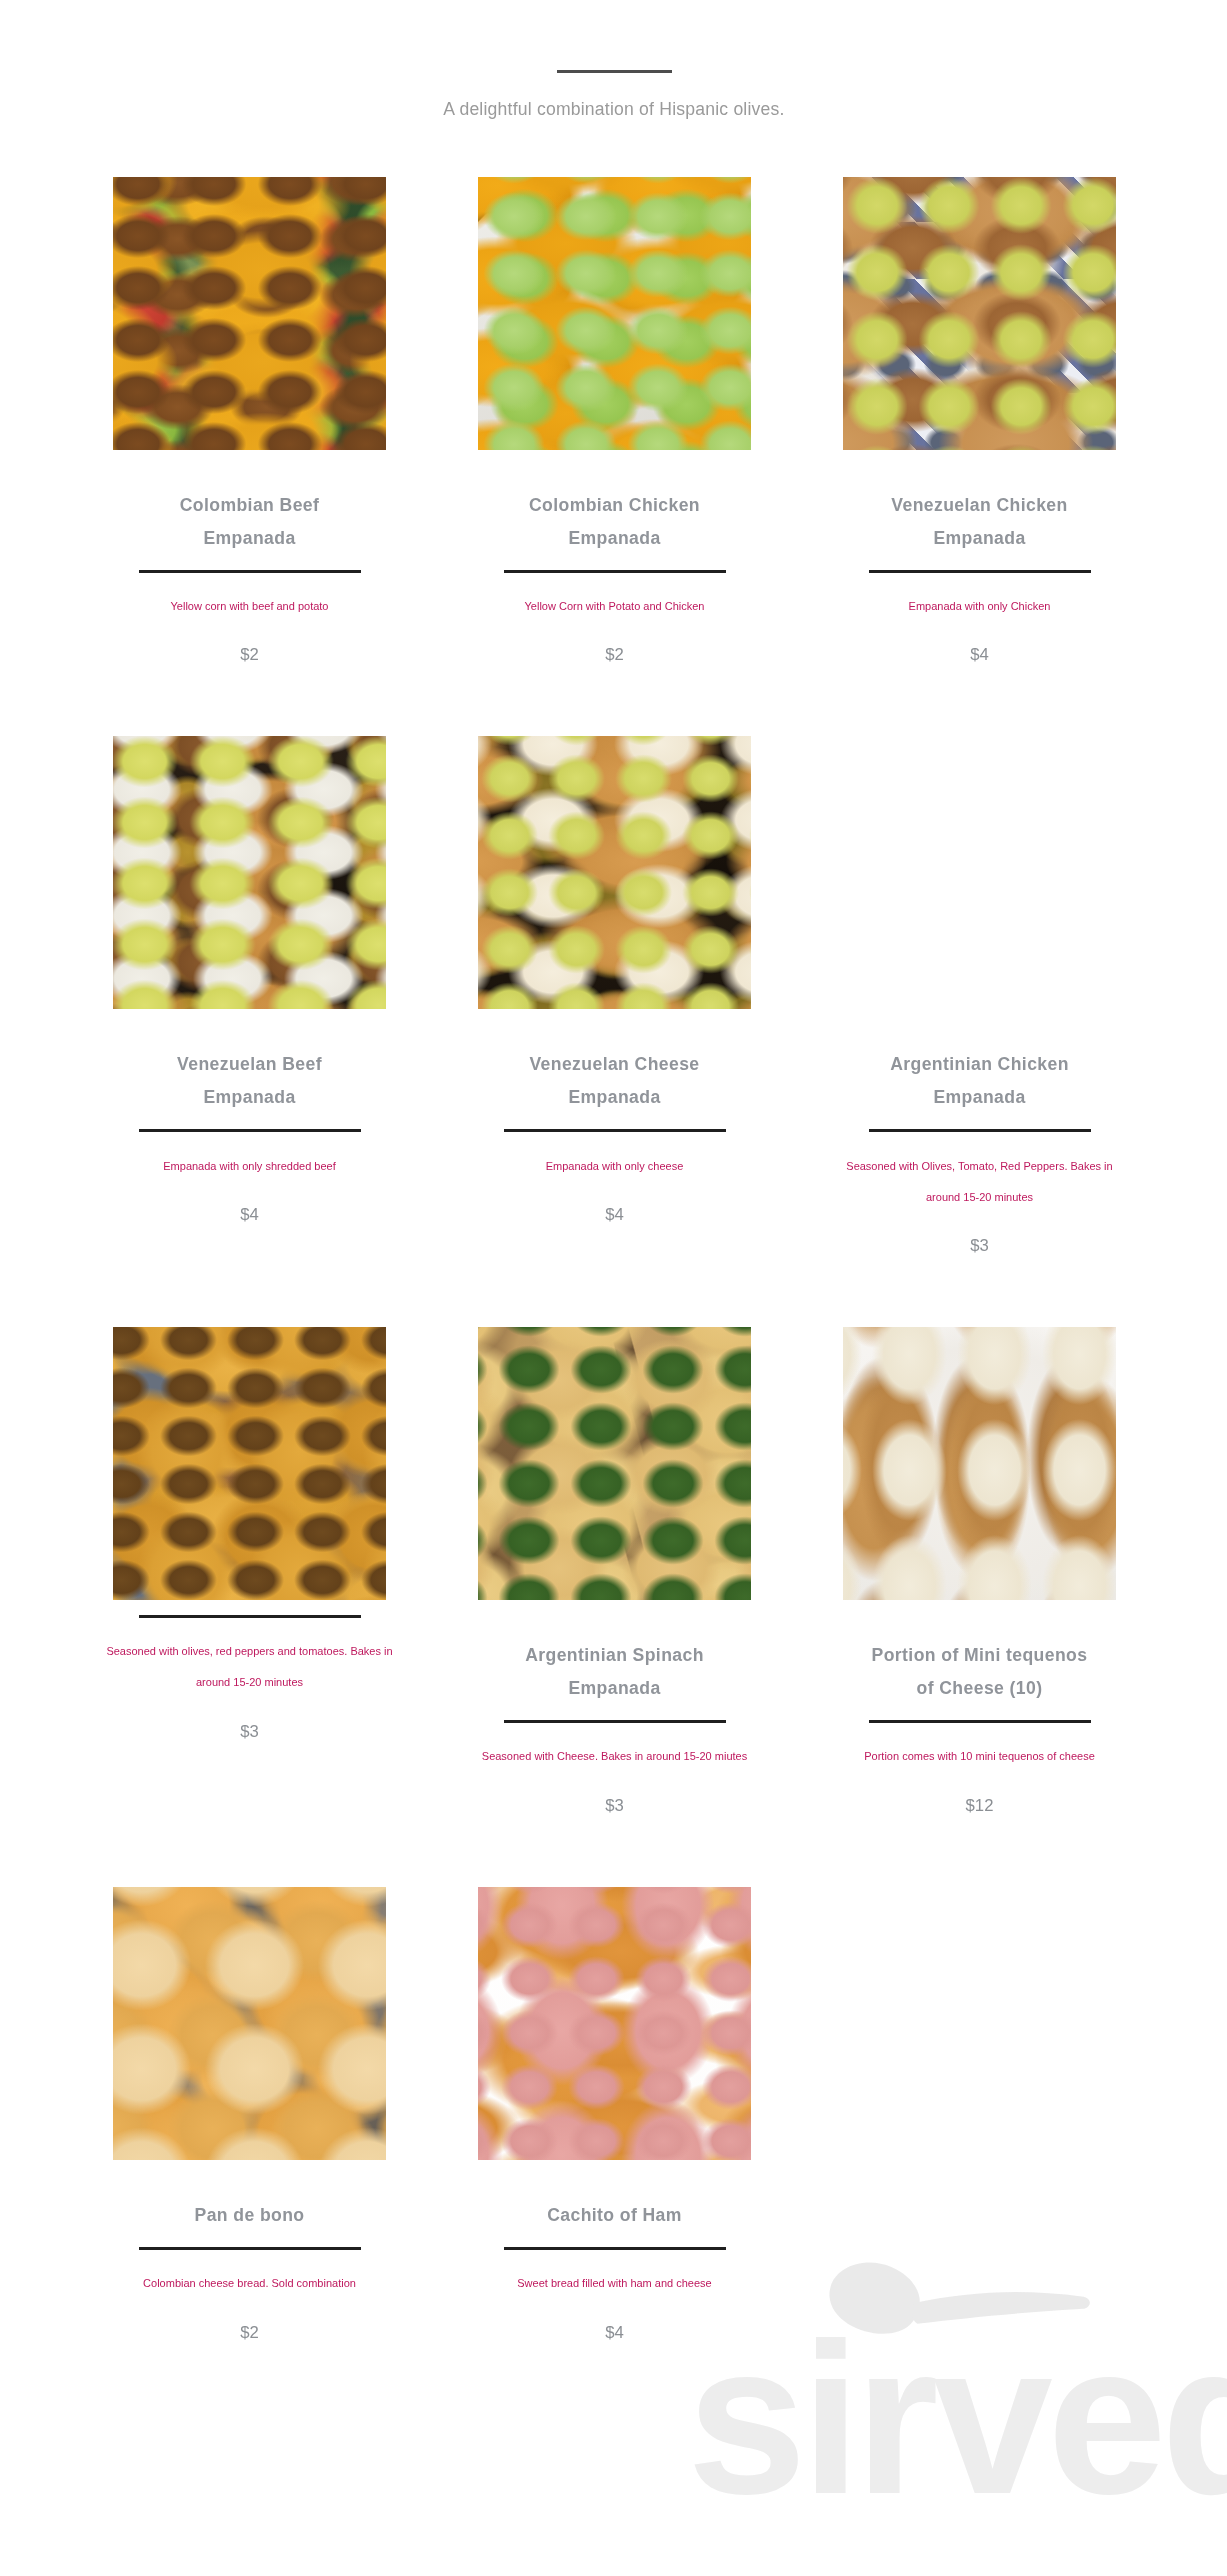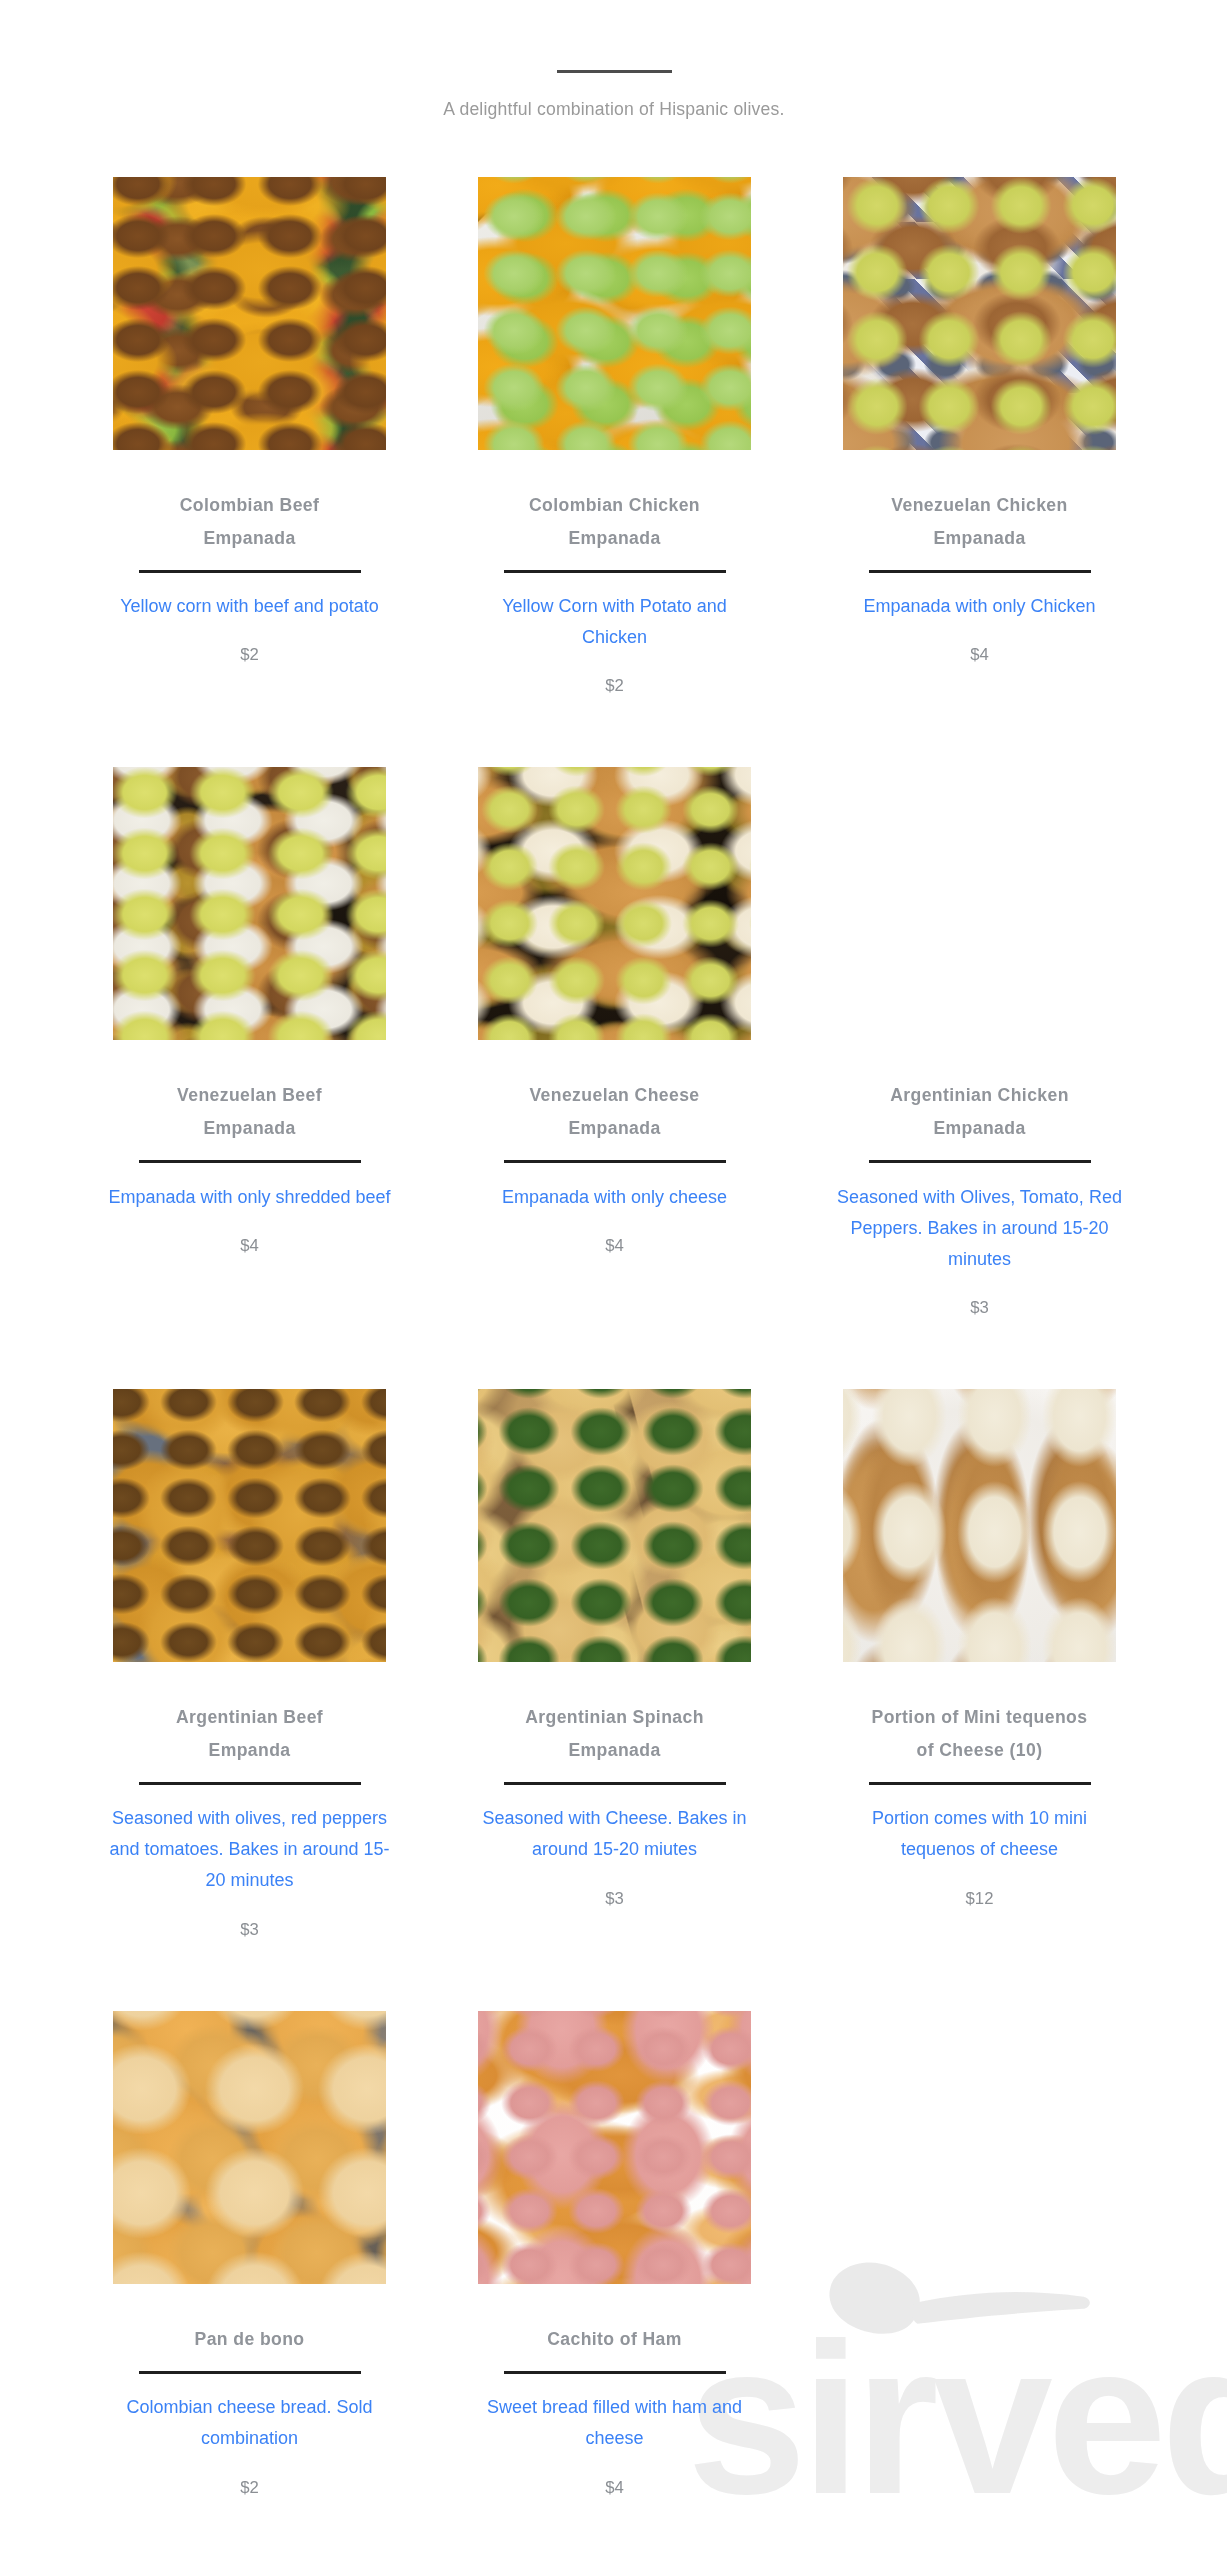--- a/index.html
+++ b/index.html
@@ -23,21 +23,21 @@
     width:1094px;margin:57px auto 0;
     display:grid;grid-template-columns:repeat(3,365px);row-gap:69px;
   }
   .card{display:flex;flex-direction:column;align-items:center;}
   .photo{width:273px;height:273px;background-repeat:no-repeat;flex:0 0 auto;}
   .item-title{
     margin:39px 0 0;font-size:17.6px;font-weight:700;line-height:33px;
     color:#90949a;max-width:218px;text-align:center;letter-spacing:0.4px;
   }
   .item-divider{width:222px;height:2.8px;background:#1f1f1f;margin:15px auto 18.5px;}
-  .item-desc{margin:0;font-size:18px;line-height:31px;color:#3b82f6;max-width:289px;text-align:center;}
+  .item-desc{margin:0;font-size:11px;line-height:31px;color:#be185d;max-width:289px;text-align:center;}
   .item-price{margin-top:20.4px;font-size:16.7px;line-height:25px;color:#8b8f94;}
 
   
   .photo-1{background:
     radial-gradient(closest-side,#7c4b20,#6f431d 55%,transparent 85%) 139px 85px/76px 52px,
     radial-gradient(closest-side,#eaa71d,#e6a21a 60%,transparent 88%) 74px 48px/153px 91px,
     radial-gradient(closest-side,#8a5526,#7c4b20 50%,transparent 82%) 109px 146px/89px 56px,
     radial-gradient(closest-side,#f1ae1f,#eda91c 60%,transparent 88%) 57px 109px/180px 97px,
     radial-gradient(closest-side,#f4b726,#f0b122 60%,transparent 90%) 32px 168px/217px 93px,
     radial-gradient(closest-side,#cd4434,#c23b2e 50%,transparent 85%) -11px 20.4px/85px 76px,
@@ -200,21 +200,20 @@
   <div class="card">
     <div class="photo photo-6" title="baked empanada cut open with chicken and vegetable filling"></div>
     <h3 class="item-title">Argentinian Chicken Empanada</h3>
     <div class="item-divider"></div>
     <p class="item-desc">Seasoned with Olives, Tomato, Red Peppers. Bakes in around 15-20 minutes</p>
     <div class="item-price">$3</div>
   </div>
 
   <div class="card">
     <div class="photo photo-7" title="baked beef empanadas on a wooden plate"></div>
-    <h3 class="item-title">Argentinian Beef Empanda</h3>
     <div class="item-divider"></div>
     <p class="item-desc">Seasoned with olives, red peppers and tomatoes. Bakes in around 15-20 minutes</p>
     <div class="item-price">$3</div>
   </div>
 
   <div class="card">
     <div class="photo photo-8" title="baked empanadas, one open with spinach filling, on a tray"></div>
     <h3 class="item-title">Argentinian Spinach Empanada</h3>
     <div class="item-divider"></div>
     <p class="item-desc">Seasoned with Cheese. Bakes in around 15-20 miutes</p>

